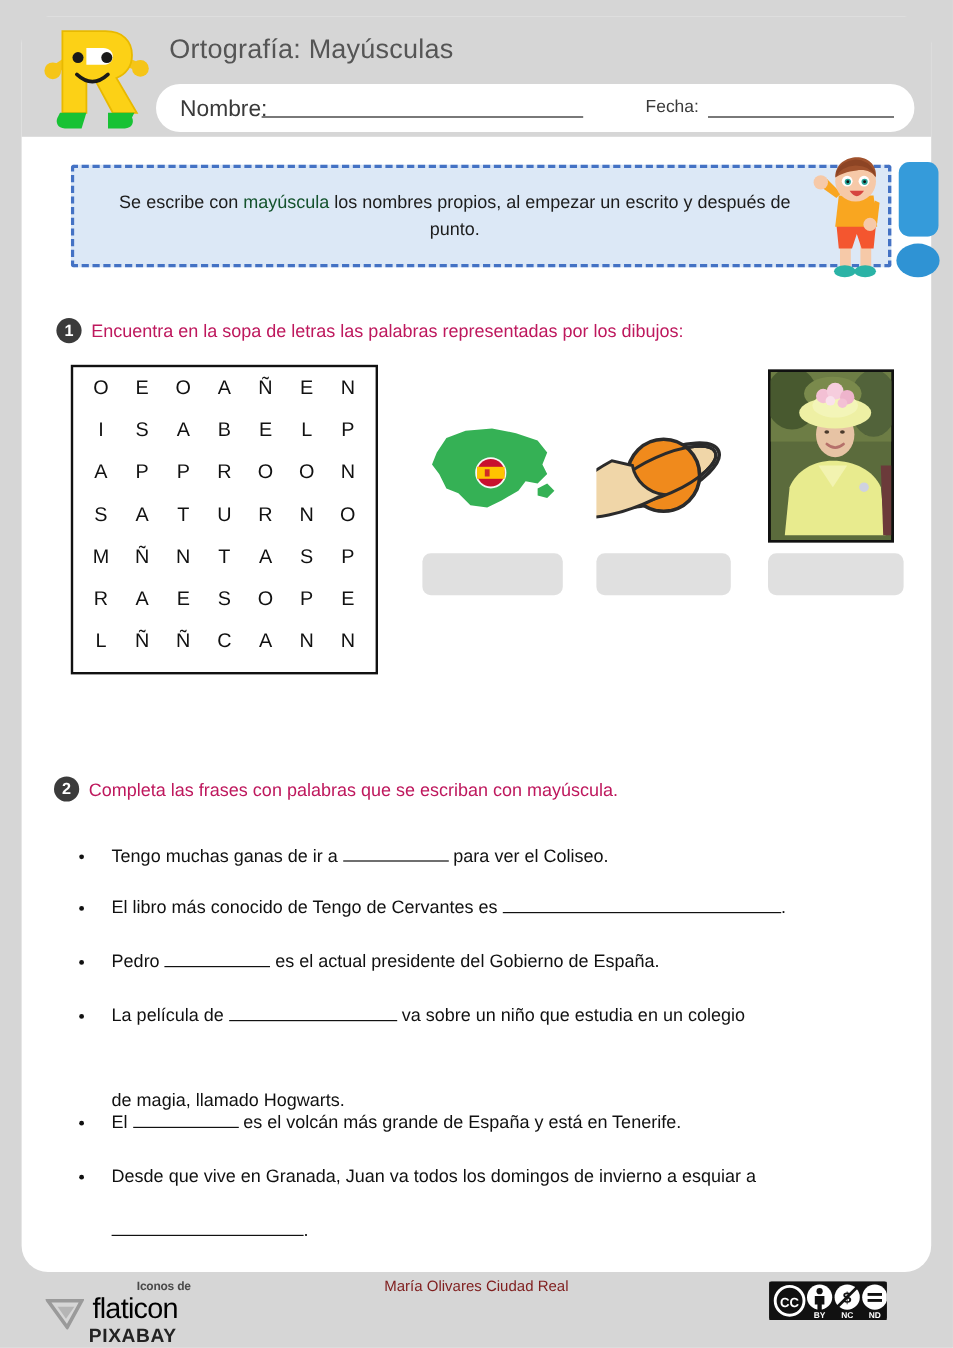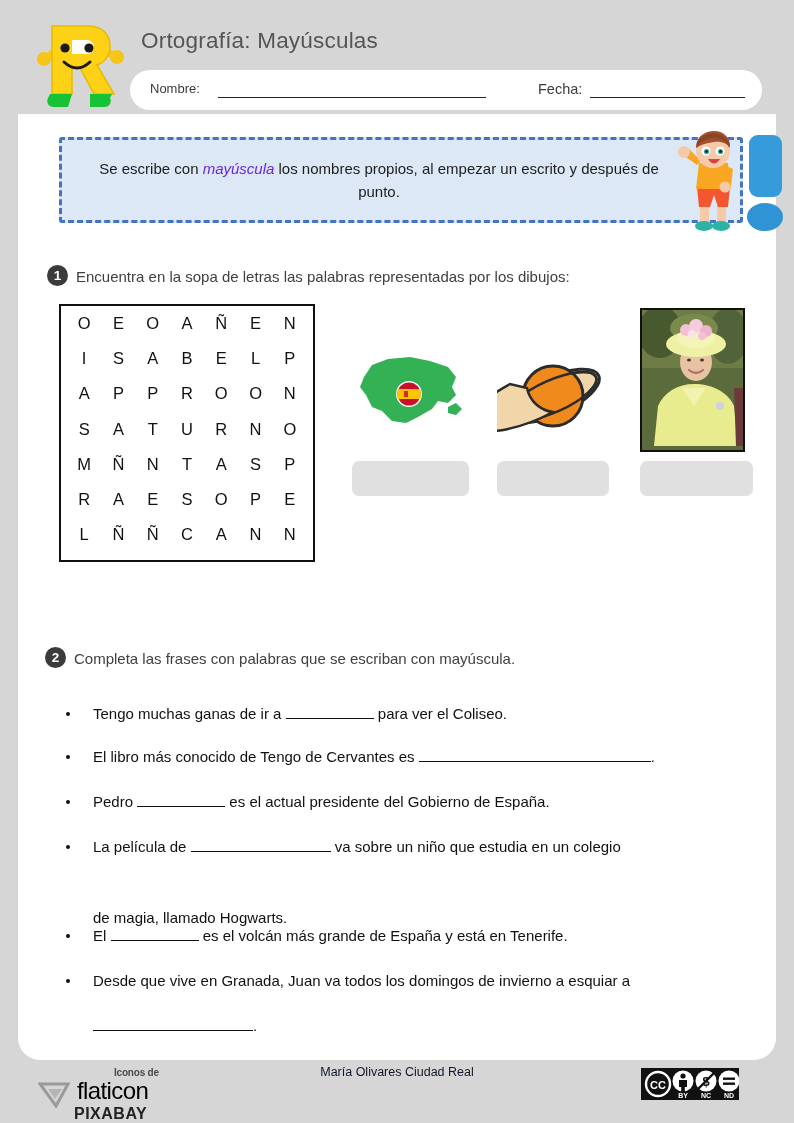--- a/index.html
+++ b/index.html
@@ -66,21 +66,21 @@
     top: 70px;
     width: 632px;
     height: 40px;
     background: #ffffff;
     border-radius: 20px;
   }
   .name-label {
     position: absolute;
     left: 20px;
     top: 11px;
-    font-size: 13px;
+    font-size: 19px;
     color: #3a3a3a;
     white-space: nowrap;
   }
   .name-rule {
     position: absolute;
     left: 88px;
     top: 27px;
     width: 268px;
     border-bottom: 1.4px solid #222;
   }
@@ -122,21 +122,21 @@
   .rule-text {
     position: absolute;
     left: 40px;
     top: 20px;
     width: 560px;
     text-align: center;
     font-size: 15px;
     line-height: 23px;
     color: #1d1d1d;
   }
-  .rule-text .hi { color: #6d28d9; font-style: italic; }
+  .rule-text .hi { color: #14532d; }
 
   .boy-illu {
     position: absolute;
     left: 614px;
     top: -8px;
     width: 130px;
     height: 108px;
   }
 
   
@@ -149,21 +149,21 @@
     color: #ffffff;
     font-size: 13.5px;
     font-weight: bold;
     text-align: center;
     line-height: 21px;
     font-family: "Liberation Sans", sans-serif;
   }
   .ex-text {
     position: absolute;
     font-size: 15px;
-    color: #404040;
+    color: #be185d;
     white-space: nowrap;
   }
 
   
   .ws {
     position: absolute;
     left: 59px;
     top: 304px;
     width: 256px;
     height: 258px;
@@ -234,21 +234,21 @@
     font-size: 24px; color: #000000; letter-spacing: -.6px;
   }
   .pixabay-word {
     position: absolute; left: 40px; top: 41px;
     font-size: 16px; font-weight: bold; color: #222; letter-spacing: .5px;
   }
   .flaticon-mark { position: absolute; left: 4px; top: 16px; width: 32px; height: 28px; }
 
   .author {
     position: absolute; left: 0; top: 5px; width: 794px;
-    text-align: center; font-size: 12.5px; color: #0f172a;
+    text-align: center; font-size: 12.5px; color: #7f1d1d;
   }
   .site {
     position: absolute; left: 0; top: 18px; width: 794px;
     text-align: center; font-size: 25px; font-weight: bold;
     color: #111; letter-spacing: .5px;
     -webkit-text-stroke: 3px #ffffff;
     paint-order: stroke fill;
   }
   .cc-badge {
     position: absolute; left: 641px; top: 1068px;

